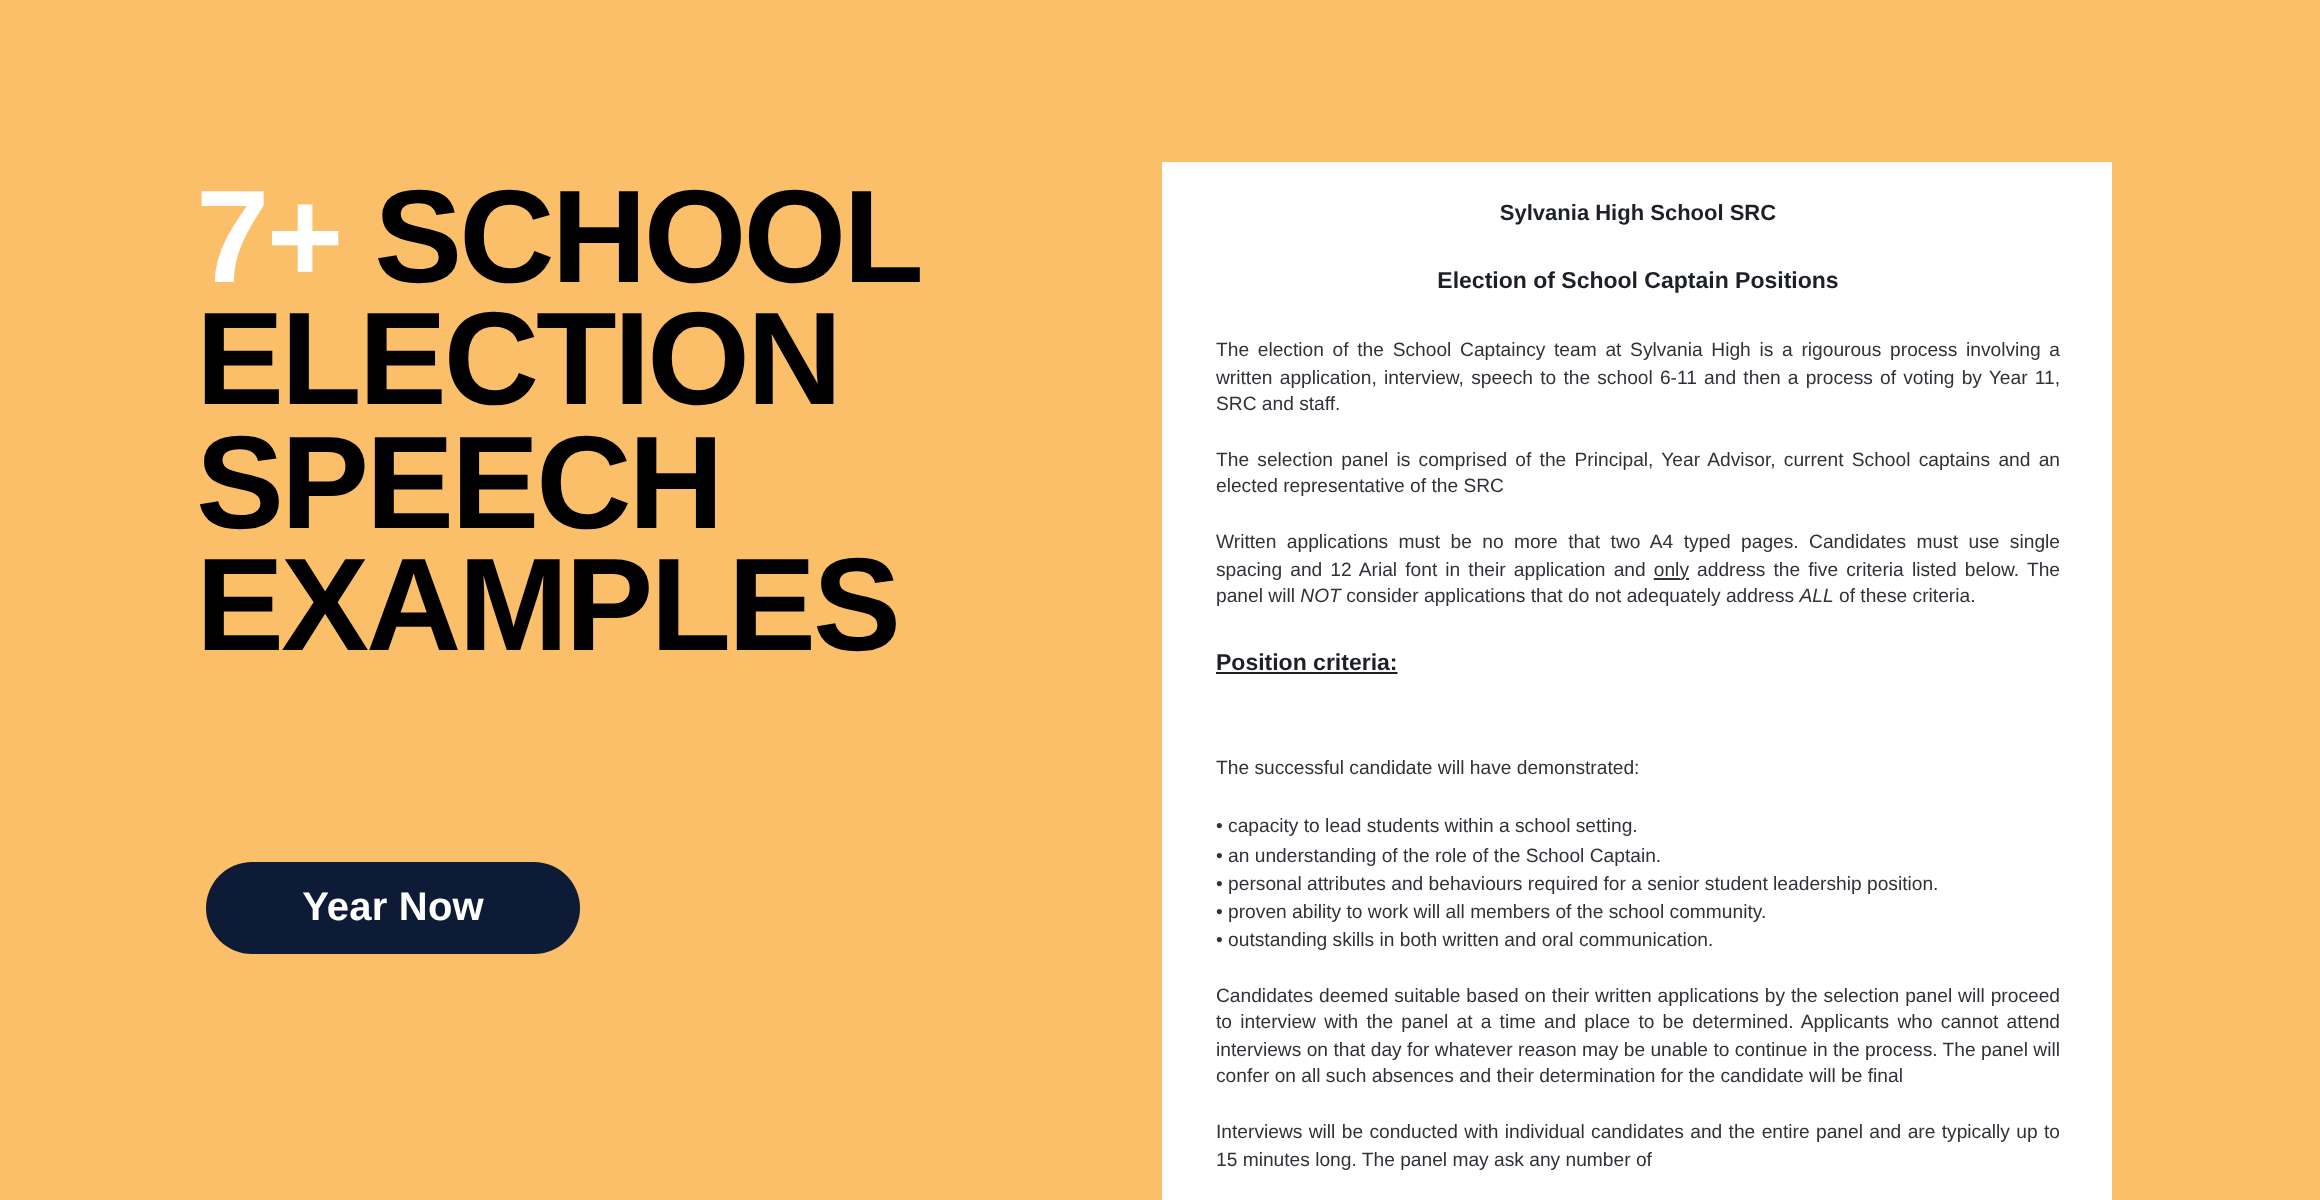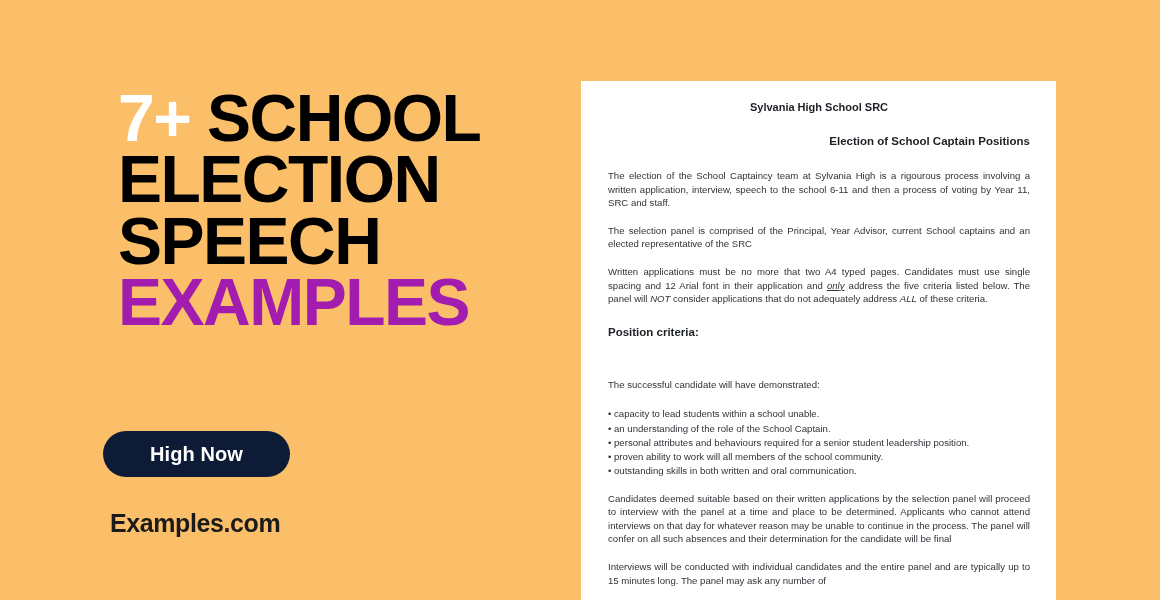--- a/index.html
+++ b/index.html
@@ -17,40 +17,40 @@
     position: relative;
     width: 1160px;
     height: 600px;
     background: #fcbf69;
     overflow: hidden;
   }
 
   
   #promo {
     position: absolute;
-    left: 118px;
+    left: 98px;
     top: 88px;
     width: 440px;
   }
   .headline {
     margin: 0;
     font-family: "Liberation Sans", sans-serif;
     font-weight: bold;
     font-size: 66px;
     line-height: 0.93;
     letter-spacing: -1.5px;
     color: #000000;
     text-transform: uppercase;
   }
   .headline .hl-line {
     display: block;
     white-space: nowrap;
   }
   .hl-count { color: #ffffff; }
-  .hl-accent { color: #a21caf; }
+  .hl-accent { color: #000000; }
 
   #visit-now-button {
     position: absolute;
     left: 103px;
     top: 431px;
     width: 187px;
     height: 46px;
     border: none;
     border-radius: 23px;
     background: #0d1b36;
@@ -91,32 +91,32 @@
   }
   .doc-title {
     margin: 0 0 22px 0;
     text-align: center;
     font-size: 11px;
     font-weight: bold;
     color: #1d2125;
   }
   .doc-subtitle {
     margin: 0 0 22px 0;
-    text-align: right;
+    text-align: center;
     font-size: 11.5px;
     font-weight: bold;
     color: #1d2125;
   }
   .doc-h2 {
     margin: 0 0 13px 0;
     font-size: 11.5px;
     font-weight: bold;
     color: #1d2125;
   }
-  .doc-h2.spaced-top { margin-top: 20px; }
+  .doc-h2.spaced-top { margin-top: 20px; text-decoration: underline; }
   .doc-p {
     margin: 0 0 14px 0;
     font-size: 9.6px;
     line-height: 1.42;
     text-align: justify;
     color: #2f3338;
   }
   .doc-p.lead { margin-bottom: 16px; margin-top: 40px; }
   .doc-list {
     margin: 0 0 14px 0;
@@ -128,56 +128,55 @@
   }
   .doc-list li {
     padding-left: 7px;
     text-indent: -7px;
     margin-bottom: 0.5px;
   }
   .doc-list li::before {
     content: "\2022\00a0";
   }
   em.ital { font-style: italic; }
-  u.under { text-decoration: underline; font-style: italic; }
+  u.under { text-decoration: underline; }
 </style>
 </head>
 <body>
 
 <div id="stage">
 
   <div id="promo">
     <h1 class="headline">
       <span class="hl-line"><span class="hl-count">7+</span><span> SCHOOL</span></span>
       <span class="hl-line">ELECTION</span>
       <span class="hl-line">SPEECH</span>
       <span class="hl-line hl-accent">EXAMPLES</span>
     </h1>
   </div>
 
-  <button id="visit-now-button">High Now</button>
+  <button id="visit-now-button">Year Now</button>
 
-  <div id="brand">Examples.com</div>
 
   <div id="document-card">
     <div class="doc-inner">
 
       <div class="doc-title">Sylvania High School SRC</div>
       <div class="doc-subtitle">Election of School Captain Positions</div>
 
       <p class="doc-p">The election of the School Captaincy team at Sylvania High is a rigourous process involving a written application, interview, speech to the school 6-11 and then a process of voting by Year 11, SRC and staff.</p>
       <p class="doc-p">The selection panel is comprised of the Principal, Year Advisor, current School captains and an elected representative of the SRC</p>
 
       <p class="doc-p"><span>Written applications must be no more that two A4 typed pages. Candidates must use single spacing and 12 Arial font in their application and </span><u class="under">only</u><span> address the five criteria listed below. The panel will </span><em class="ital">NOT</em><span> consider applications that do not adequately address </span><em class="ital">ALL</em><span> of these criteria.</span></p>
 
       <div class="doc-h2 spaced-top">Position criteria:</div>
       <p class="doc-p lead">The successful candidate will have demonstrated:</p>
 
       <ul class="doc-list">
-        <li>capacity to lead students within a school unable.</li>
+        <li>capacity to lead students within a school setting.</li>
         <li>an understanding of the role of the School Captain.</li>
         <li>personal attributes and behaviours required for a senior student leadership position.</li>
         <li>proven ability to work will all members of the school community.</li>
         <li>outstanding skills in both written and oral communication.</li>
       </ul>
 
       <p class="doc-p">Candidates deemed suitable based on their written applications by the selection panel will proceed to interview with the panel at a time and place to be determined. Applicants who cannot attend interviews on that day for whatever reason may be unable to continue in the process.  The panel will confer on all such absences and their determination for the candidate will be final</p>
       <p class="doc-p">Interviews will be conducted with individual candidates and the entire panel and are typically up to 15 minutes long. The panel may ask any number of</p>
 
     </div>

